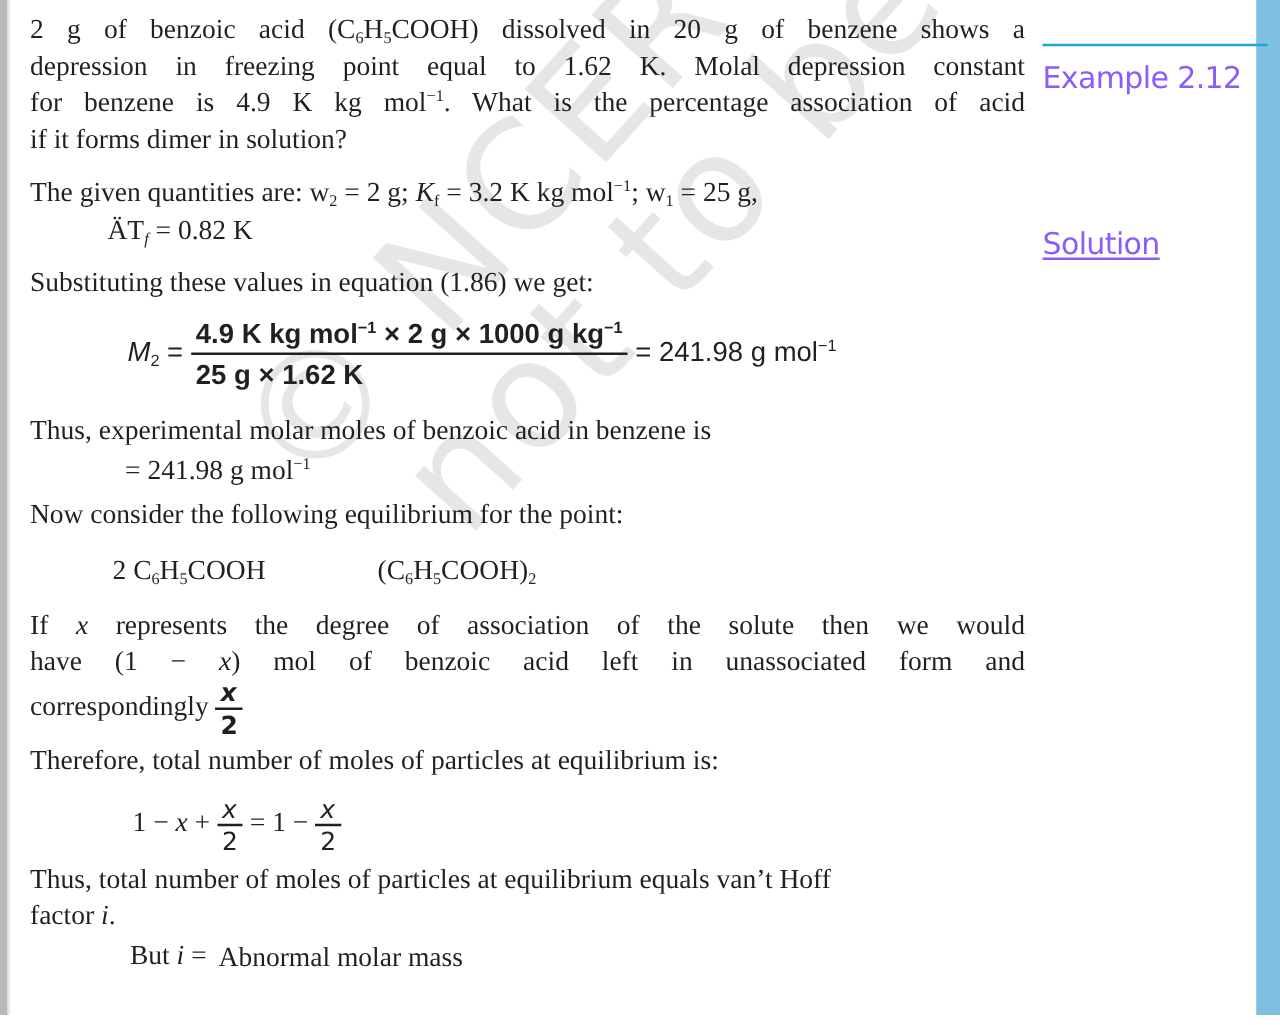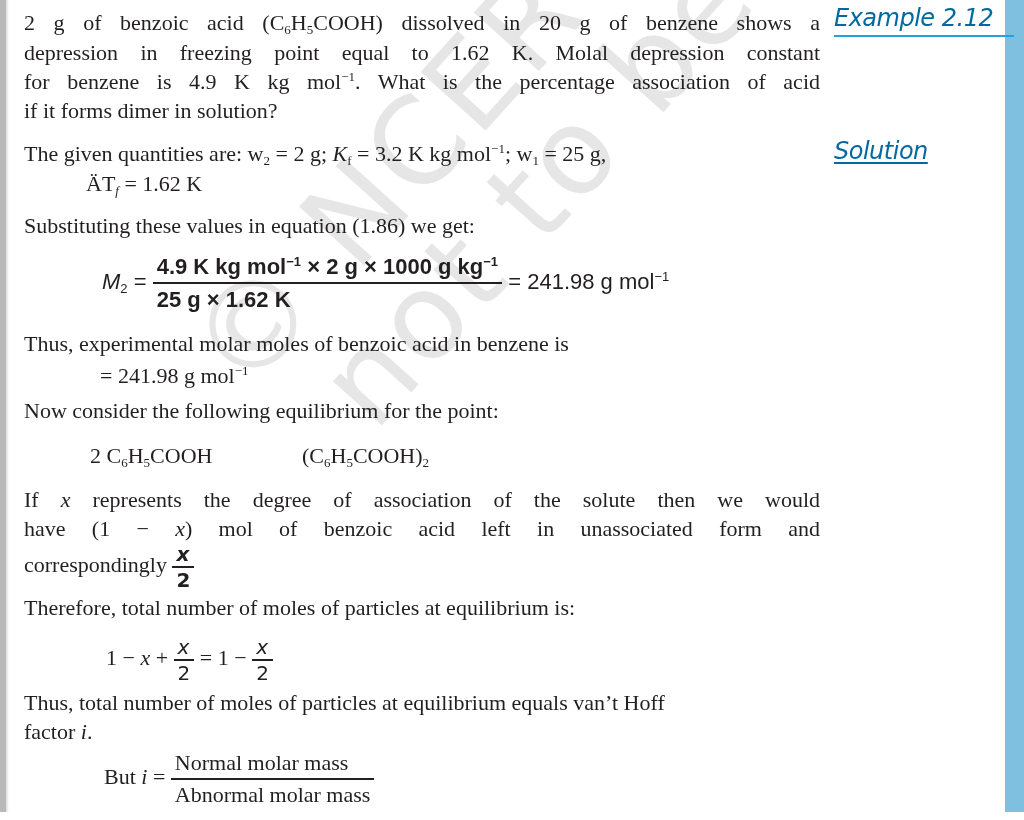--- a/index.html
+++ b/index.html
@@ -13,22 +13,22 @@
        letter-spacing:4px;line-height:1;z-index:0;pointer-events:none;}
   .watermark .line2{display:block;margin-left:60px;}
   .content{position:absolute;left:24px;top:0;width:800px;z-index:1;}
   .txt{font-family:"Liberation Serif","DejaVu Serif",serif;font-size:22px;line-height:29px;}
   .justify{text-align:justify;text-align-last:justify;}
   .ab{position:absolute;}
   sub,sup{font-size:13px;line-height:0;}
   sub{vertical-align:-4px;}
   sup{vertical-align:8px;}
   .it{font-style:italic;}
-  .label{position:absolute;font-family:"DejaVu Sans","Liberation Sans",sans-serif;font-style:italic;color:#0369a1;
-        font-size:24px;letter-spacing:-0.5px;}
+  .label{position:absolute;font-family:"DejaVu Sans","Liberation Sans",sans-serif;color:#8b5cf6;
+        font-size:24px;letter-spacing:-0.5px;margin-top:44px;}
   .example-label{left:834px;top:4px;}
   .example-underline{position:absolute;left:834px;top:35px;width:180px;height:2px;background:#1fa4dc;}
   .solution-label{left:834px;top:137px;text-decoration:underline;text-decoration-thickness:2px;text-underline-offset:3px;}
   .frac{display:inline-block;vertical-align:middle;text-align:left;}
   .frac .num{display:block;border-bottom:2px solid #231f20;padding:0 4px 1px 4px;}
   .frac .den{display:block;padding:1px 4px 0 4px;}
   .bold{font-weight:bold;}
   .mathsans{font-family:"DejaVu Sans","Liberation Sans",sans-serif;}
 </style>
 </head>
@@ -55,21 +55,21 @@
   <div class="ab txt justify" style="top:38px;width:796px;">depression in freezing point equal to 1.62 K. Molal depression constant</div>
   <div class="ab txt justify" style="top:67px;width:796px;">
     <span>for benzene is 4.9 K kg mol</span><sup>−1</sup><span>. What is the percentage association of acid</span>
   </div>
   <div class="ab txt" style="top:96px;">if it forms dimer in solution?</div>
 
   <div class="ab txt" style="top:139px;">
     <span>The given quantities are: w</span><sub>2</sub><span> = 2 g; </span><span class="it">K</span><sub>f</sub><span> = 3.2 K kg mol</span><sup>−1</sup><span>; w</span><sub>1</sub><span> = 25 g,</span>
   </div>
   <div class="ab txt" style="top:169px;left:62px;">
-    <span>ÄT</span><sub class="it">f</sub><span> = 1.62 K</span>
+    <span>ÄT</span><sub class="it">f</sub><span> = 0.82 K</span>
   </div>
 
   <div class="ab txt" style="top:211px;">Substituting these values in equation (1.86) we get:</div>
 
   <div class="ab txt" style="top:252px;left:78px;white-space:nowrap;font-family:Liberation Sans, sans-serif;">
     <span class="it">M</span><sub>2</sub><span> = </span>
     <span class="frac bold">
       <span class="num"><span>4.9 K kg mol</span><sup>−1</sup><span> × 2 g × 1000 g kg</span><sup>−1</sup></span>
       <span class="den">25 g × 1.62 K</span>
     </span><span> = 241.98 g mol</span><sup>−1</sup>
@@ -103,16 +103,16 @@
   <div class="ab txt" style="top:636px;left:82px;white-space:nowrap;">
     <span>1 − </span><span class="it">x</span><span> + </span><span class="frac mathsans" style="font-size:20px;line-height:22px;"><span class="num it">x</span><span class="den">2</span></span><span> = 1 − </span><span class="frac mathsans" style="font-size:20px;line-height:22px;"><span class="num it">x</span><span class="den">2</span></span>
   </div>
 
   <div class="ab txt" style="top:688px;">Thus, total number of moles of particles at equilibrium equals van’t Hoff</div>
   <div class="ab txt" style="top:717px;">
     <span>factor </span><span class="it">i</span><span>.</span>
   </div>
 
   <div class="ab txt" style="top:749px;left:80px;white-space:nowrap;">
-    <span>But </span><span class="it">i</span><span> = </span><span class="frac" style="line-height:28px;"><span class="num">Normal molar mass</span><span class="den">Abnormal molar mass</span></span>
+    <span>But </span><span class="it">i</span><span> = </span><span class="frac" style="line-height:28px;"><span class="den">Abnormal molar mass</span></span>
   </div>
 
 </div>
 
 </body></html>

